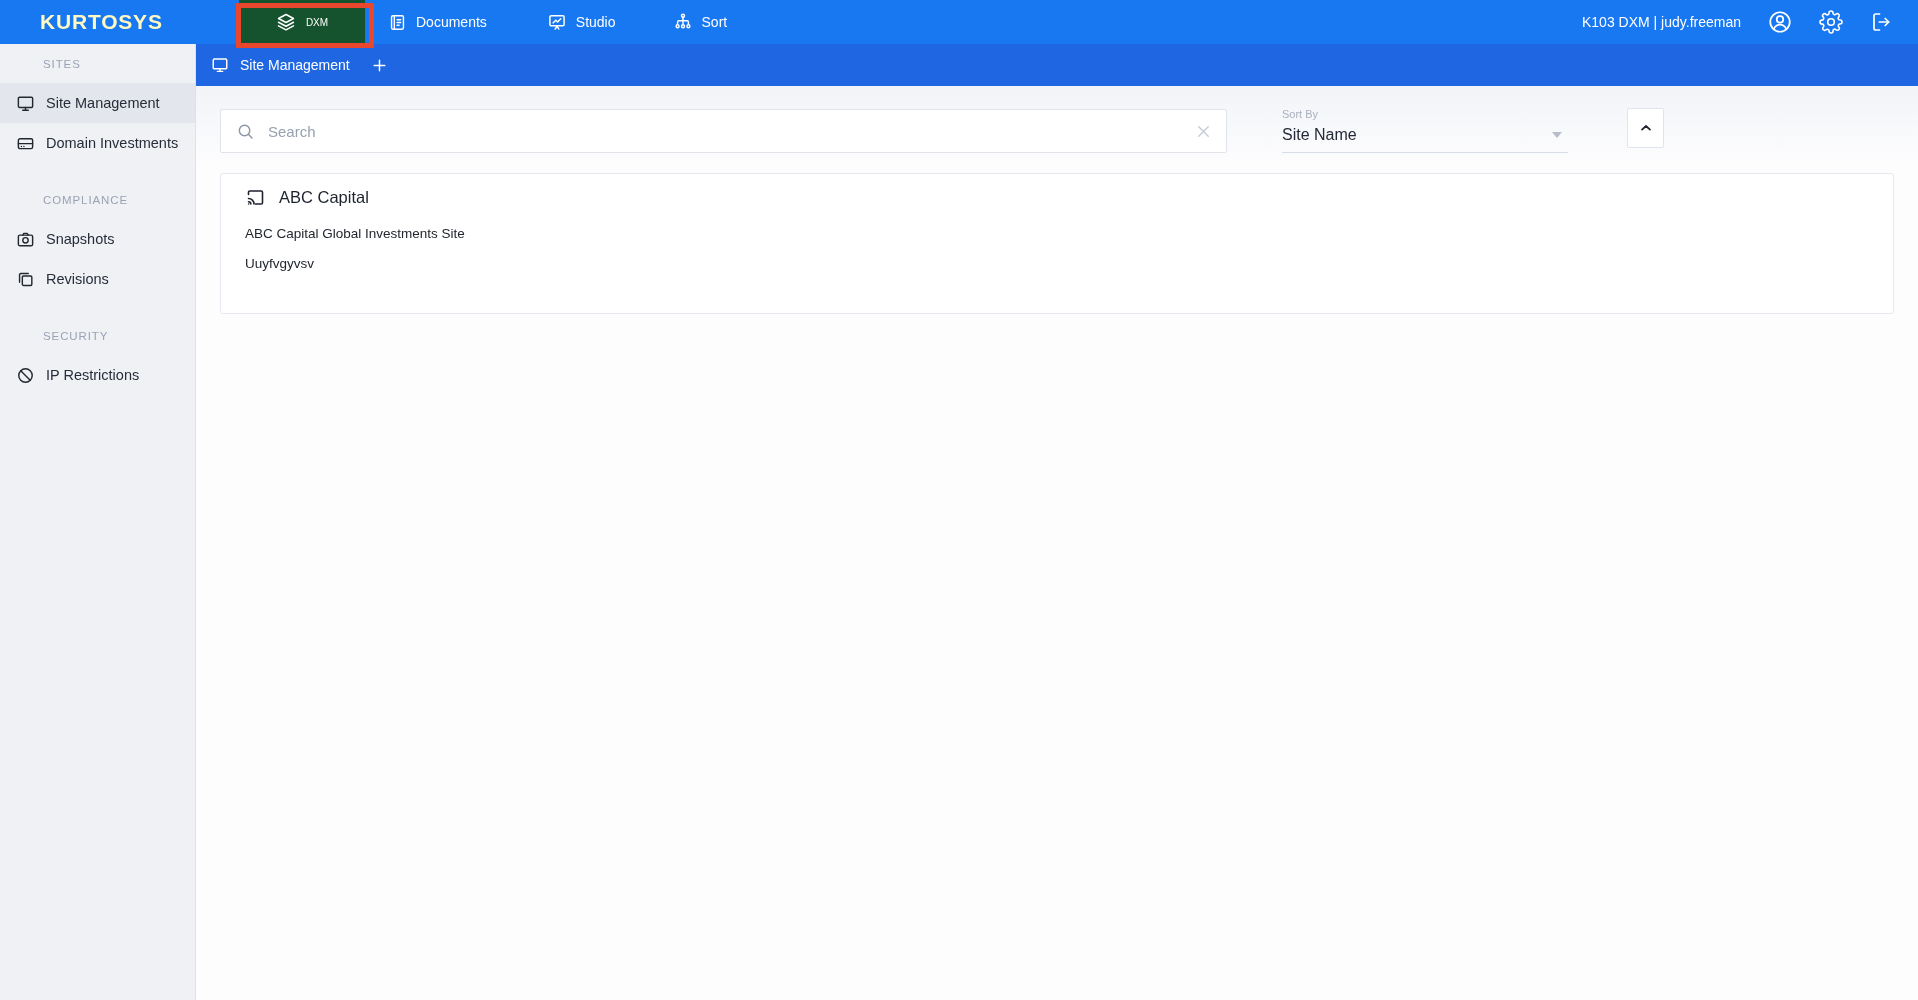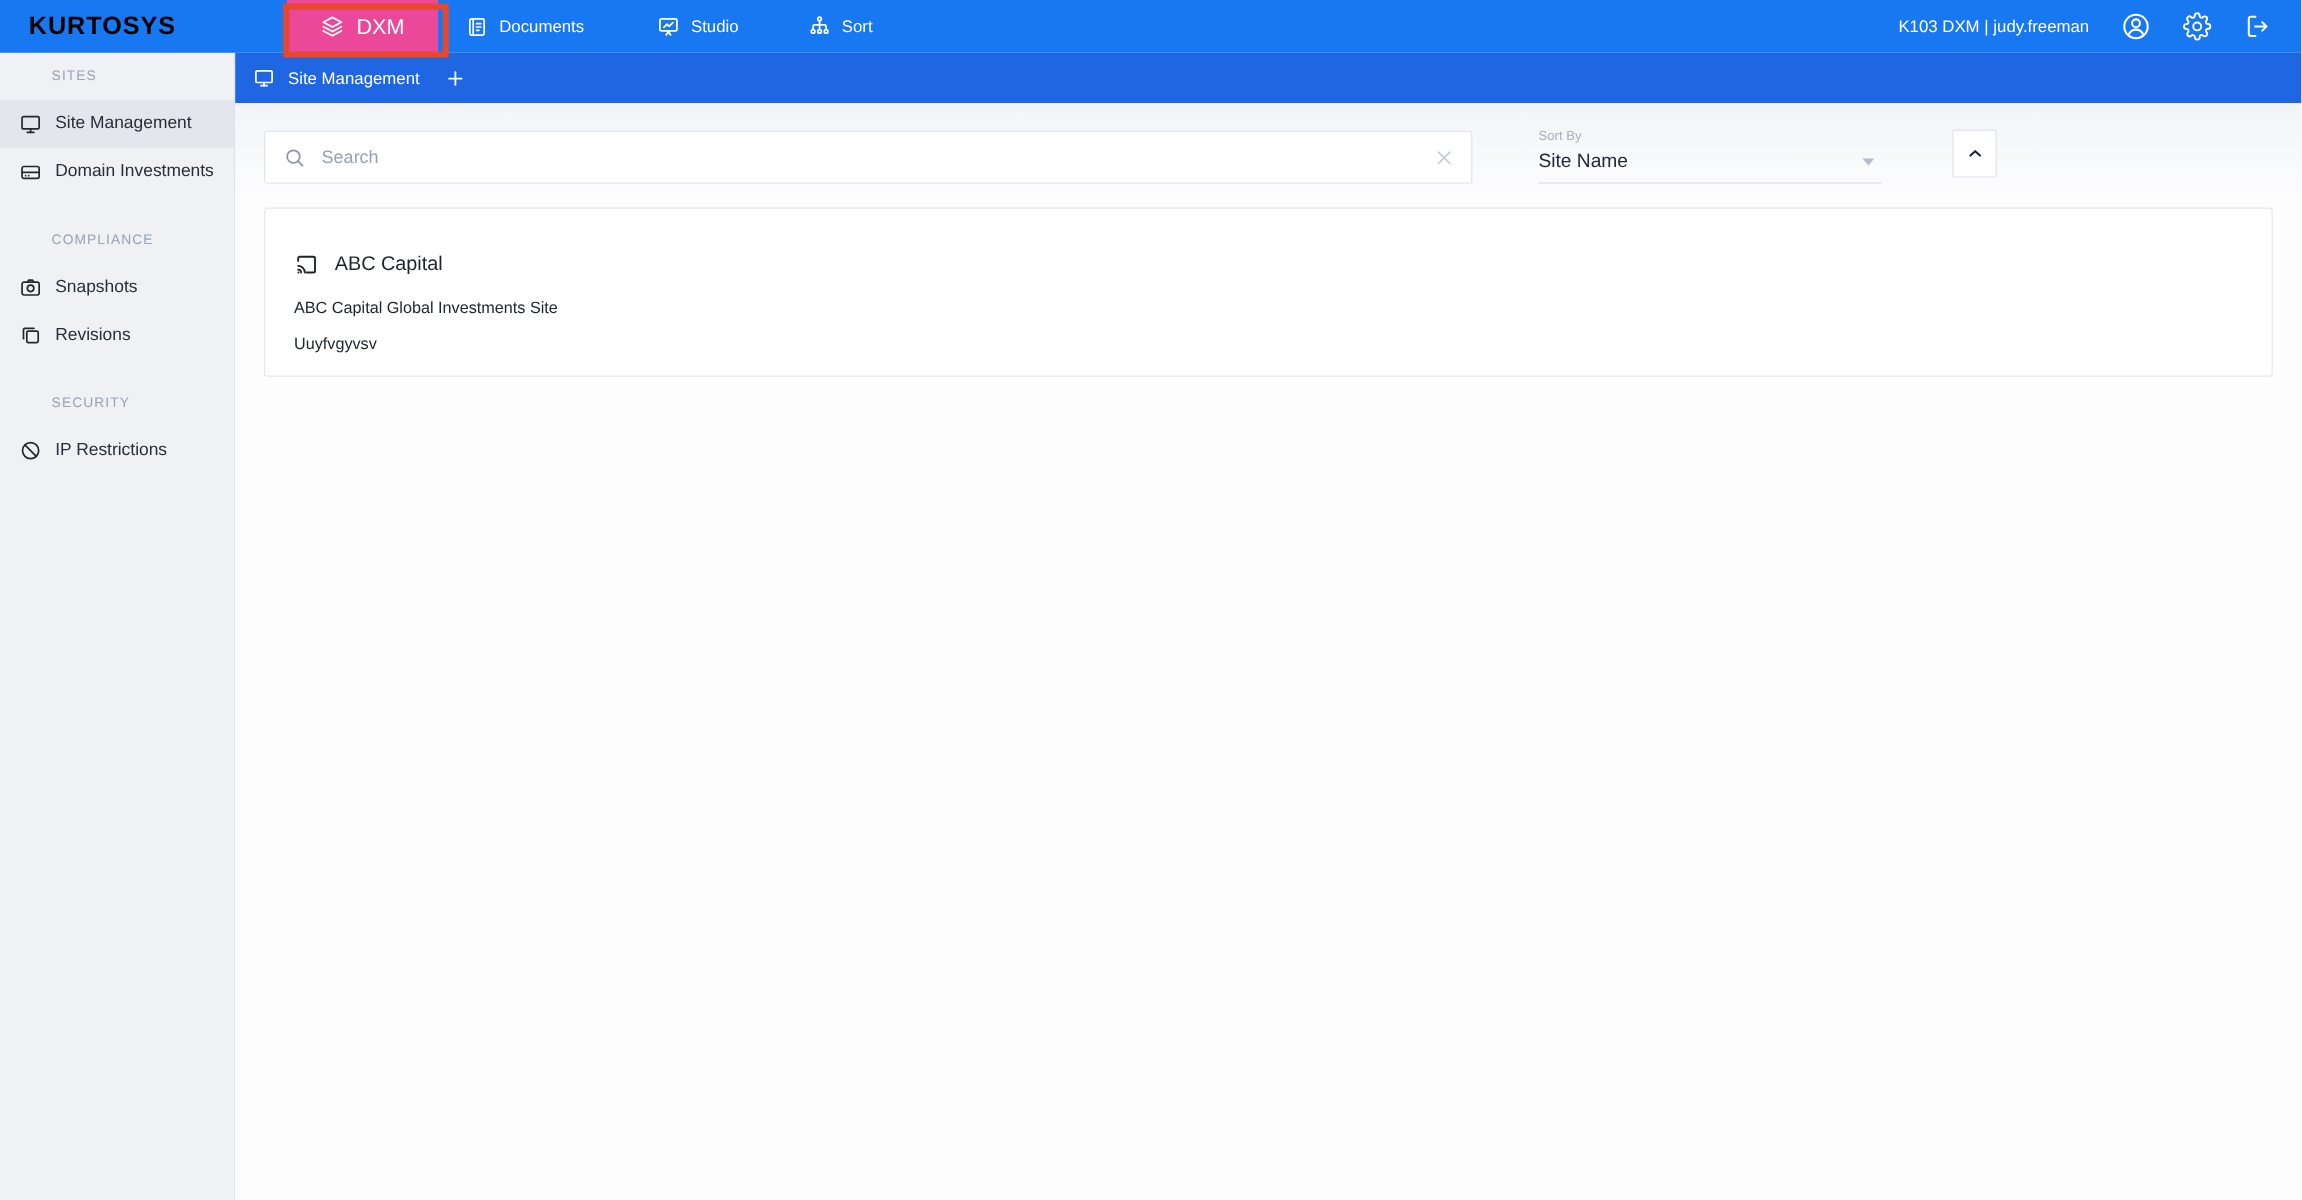--- a/index.html
+++ b/index.html
@@ -2,23 +2,23 @@
 <html><head>
 <meta charset="utf-8">
 <style>
   * { margin:0; padding:0; box-sizing:border-box; }
   html,body { width:1918px; height:1000px; }
   body { font-family:"Liberation Sans", sans-serif; background:#fff; overflow:hidden; }
   .app { position:relative; width:1918px; height:1000px; background:#fff; overflow:hidden; }
 
   
   .topbar { position:relative; height:44px; background:#1878F2; display:flex; align-items:center; color:#fff; }
-  .logo { width:239px; padding-left:24px; font-size:21px; font-weight:800; letter-spacing:0.8px; color:#000000; cursor:pointer; }
+  .logo { width:239px; padding-left:40px; font-size:21px; font-weight:800; letter-spacing:0.8px; color:#fef9c3; cursor:pointer; }
   .topnav { display:flex; align-items:center; height:100%; }
-  .nav-tab { width:126px; height:44px; background:#ec4899; display:flex; align-items:center; justify-content:center; gap:10px; font-size:18px; font-weight:500; cursor:pointer; }
+  .nav-tab { width:126px; height:44px; background:#14532d; display:flex; align-items:center; justify-content:center; gap:10px; font-size:10px; font-weight:500; cursor:pointer; }
   .nav-item { display:flex; align-items:center; gap:9px; font-size:14px; font-weight:500; cursor:pointer; }
   .nav-item.m1 { margin-left:23px; }
   .nav-item.m2 { margin-left:60px; }
   .nav-item.m3 { margin-left:57px; }
   .top-right { margin-left:auto; display:flex; align-items:center; gap:26px; padding-right:25px; }
   .account { font-size:14px; font-weight:500; white-space:nowrap; }
   .tool-ic { display:flex; align-items:center; cursor:pointer; }
 
   
   .annotation { position:absolute; left:236px; top:3px; width:138px; height:45px; border:5px solid #E8462D; z-index:6; pointer-events:none; }
@@ -46,21 +46,21 @@
   .search input { flex:1; border:none; outline:none; font-size:15px; color:#333a46; background:transparent; font-family:"Liberation Sans", sans-serif; }
   .search input::placeholder { color:#98A1B0; }
   .search .ic-search { color:#8C95A8; }
   .clear-btn { display:flex; align-items:center; cursor:pointer; color:#C4C9D3; }
   .sort { margin-left:55px; width:286px; height:44px; position:relative; border-bottom:1px solid #D9DDE5; cursor:pointer; }
   .sort-label { font-size:11px; color:#A9B0BD; margin-top:-1px; }
   .sort-value { font-size:16px; color:#232936; margin-top:6px; }
   .sort-caret { position:absolute; right:6px; top:23px; width:0; height:0; border-left:5.5px solid transparent; border-right:5.5px solid transparent; border-top:6px solid #B7BDC9; }
   .collapse-btn { margin-left:59px; width:37px; height:40px; margin-top:-1px; background:#fff; border:1px solid #E1E4EB; border-radius:2px; display:flex; align-items:center; justify-content:center; cursor:pointer; color:#1D2330; }
 
-  .card { margin:20px 24px 0 24px; height:141px; background:#fff; border:1px solid #E5E8EE; border-radius:3px; padding:36px 24px 0 24px; cursor:pointer; }
+  .card { margin:20px 24px 0 24px; height:141px; background:#fff; border:1px solid #E5E8EE; border-radius:3px; padding:13px 24px 0 24px; cursor:pointer; }
   .card-title-row { display:flex; align-items:center; gap:13px; color:#1D222C; }
   .card-title { font-size:16.5px; font-weight:500; color:#1D222C; }
   .card-line1 { margin-top:18px; font-size:13.5px; color:#22272F; }
   .card-line2 { margin-top:15px; font-size:13.5px; color:#22272F; }
 
   .ic { display:block; }
   svg { display:block; }
 </style>
 </head>
 <body>

